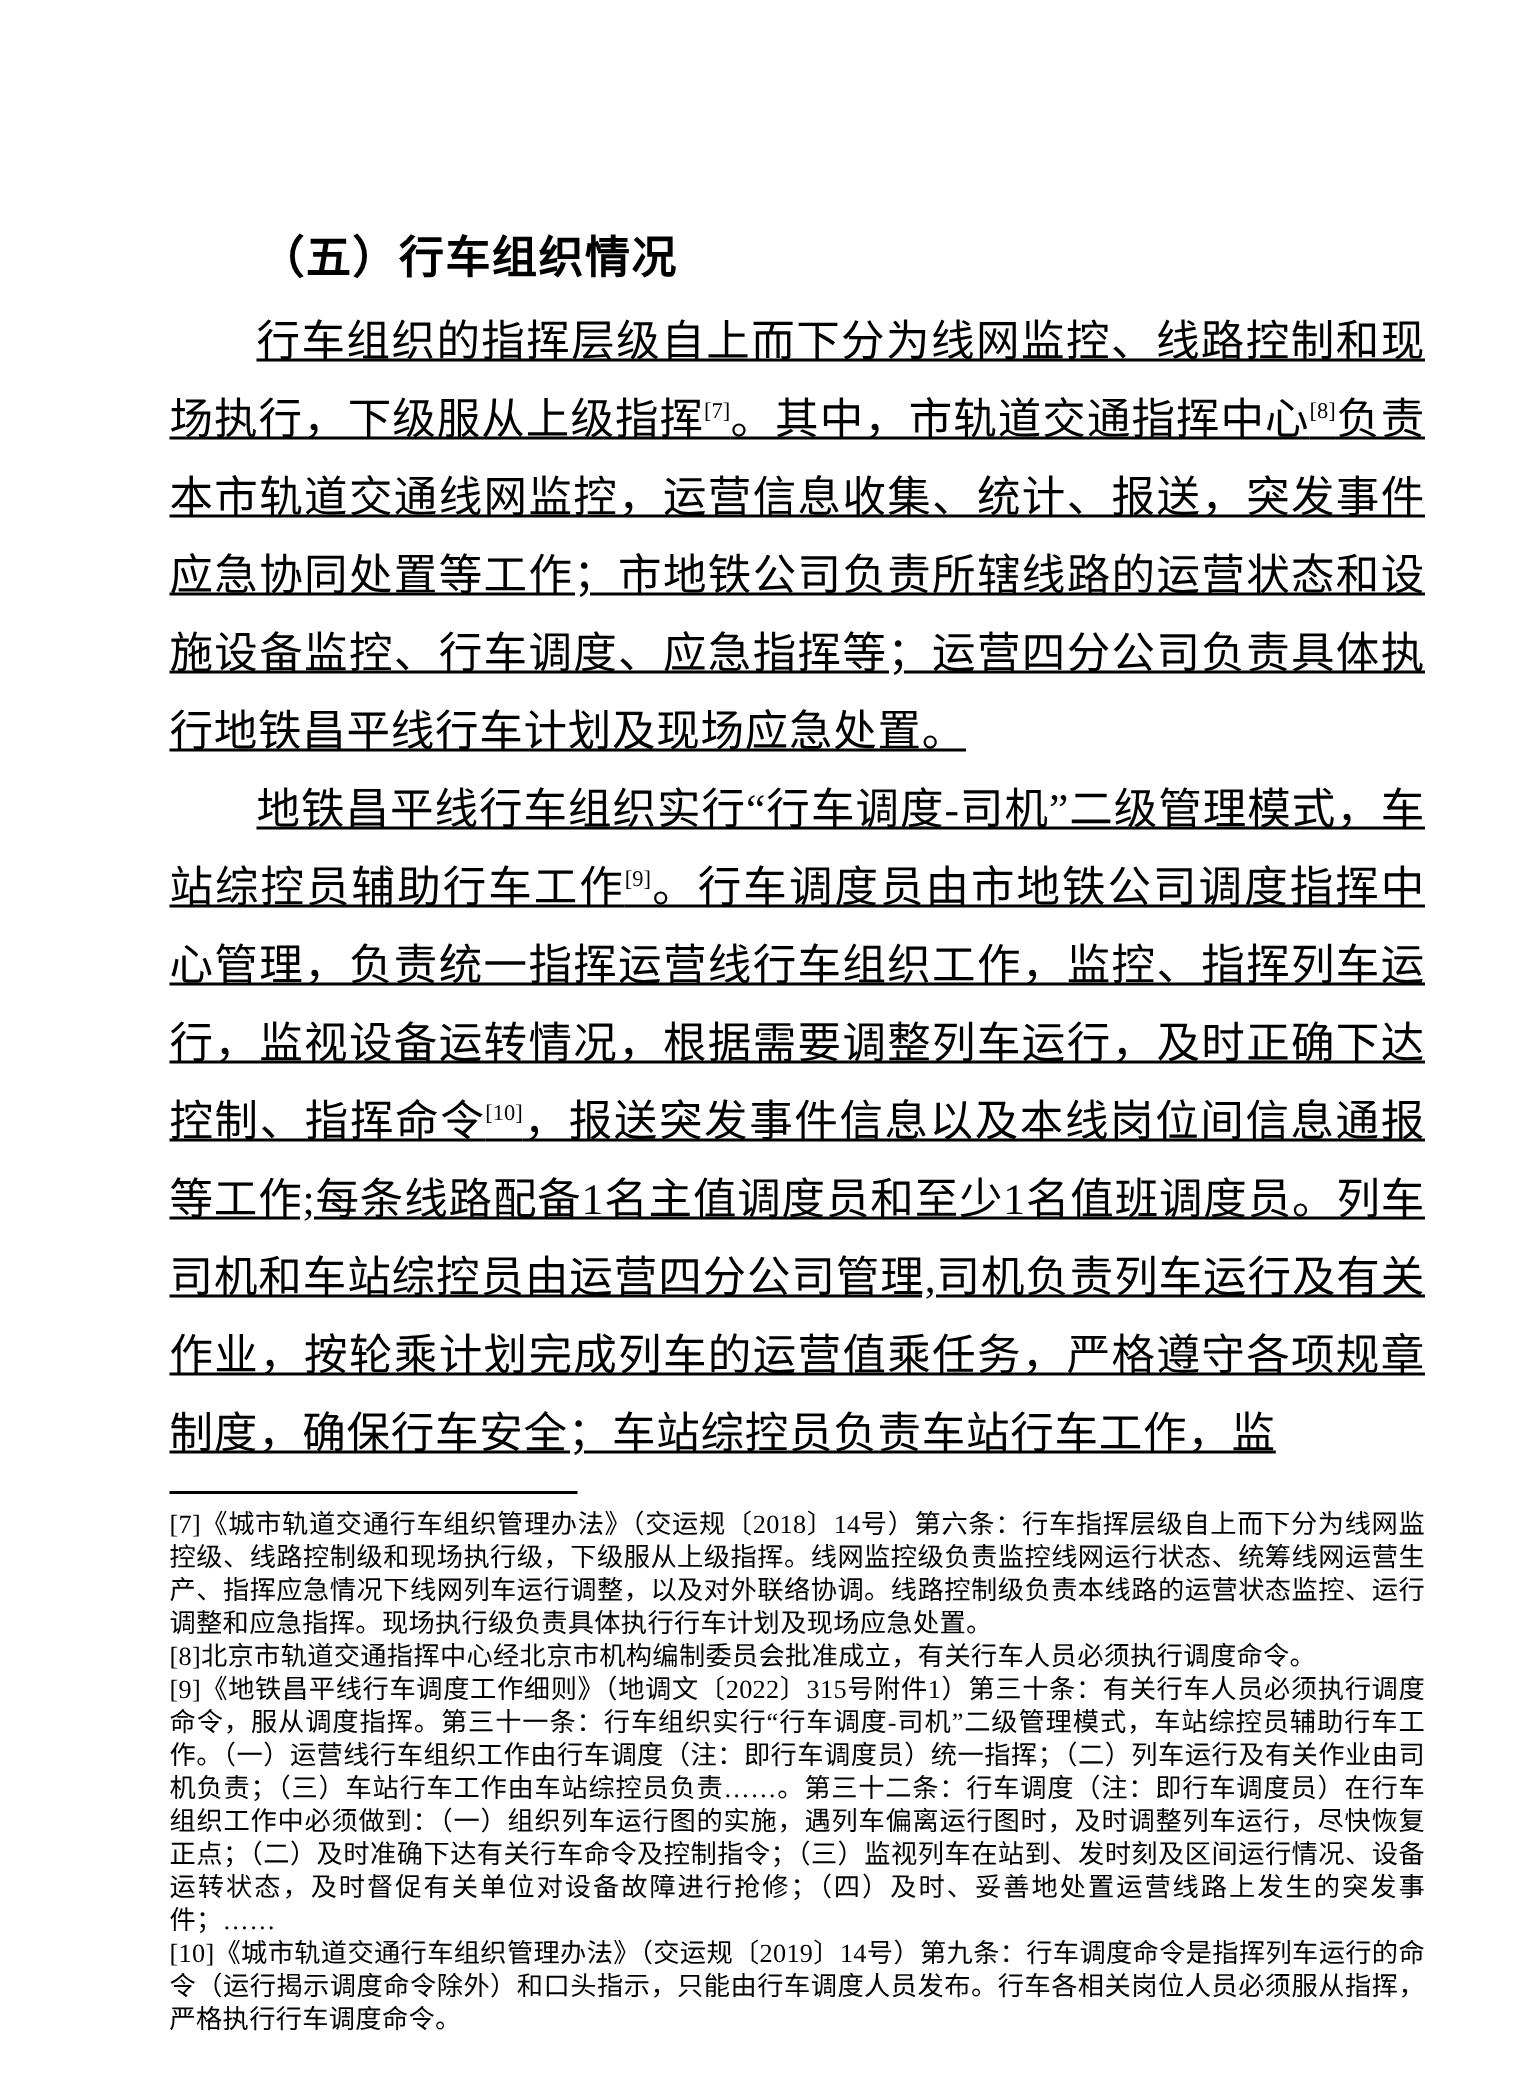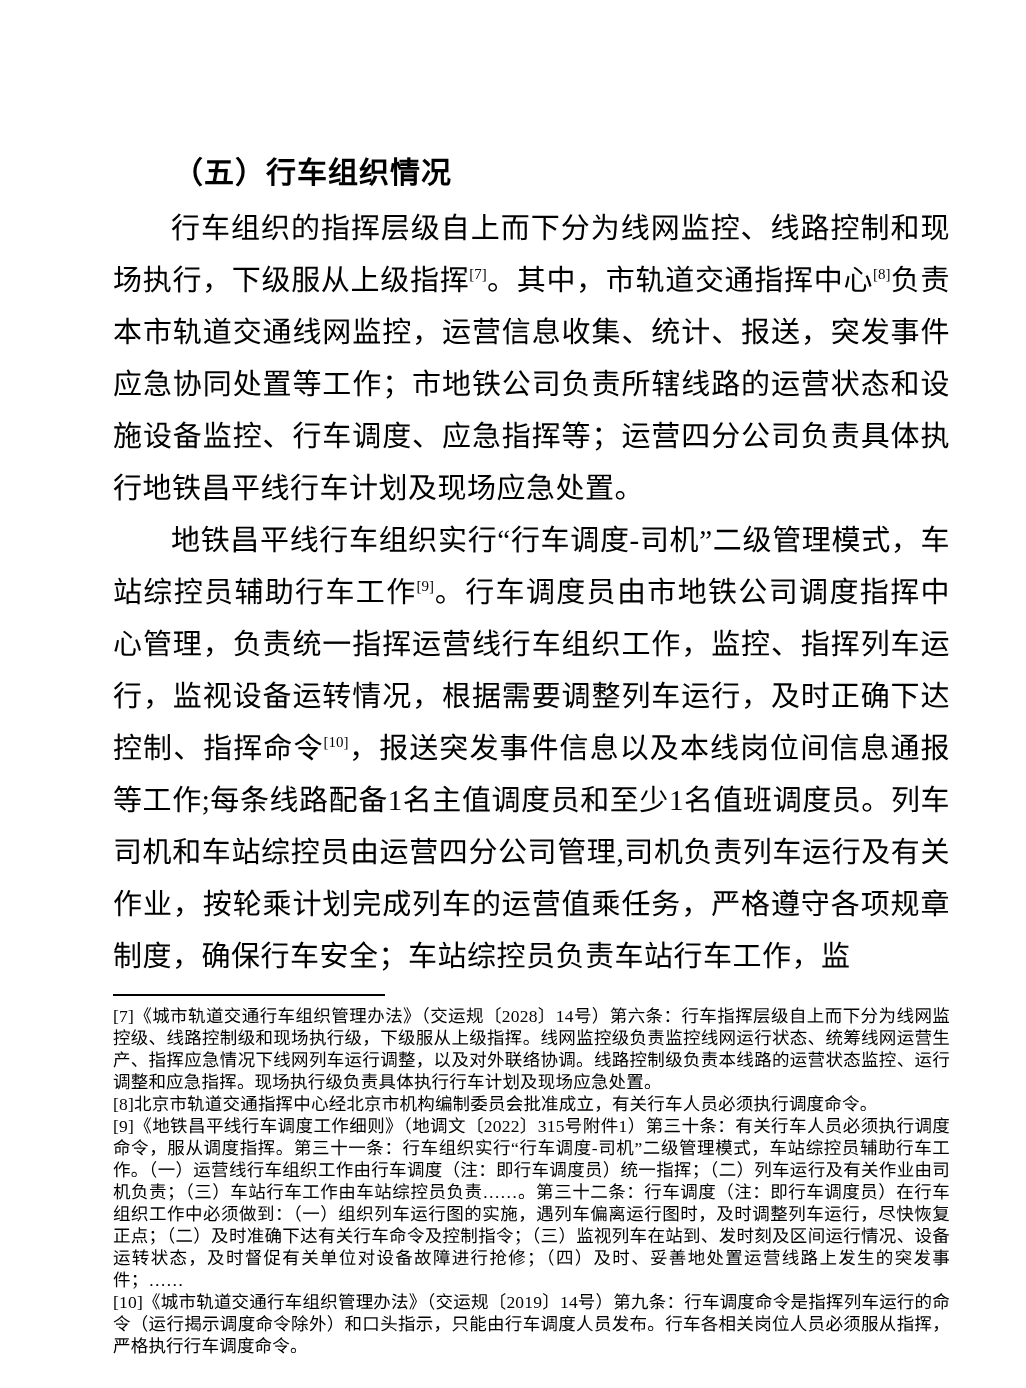--- a/index.html
+++ b/index.html
@@ -16,21 +16,21 @@
     font-family: "Liberation Serif", "DejaVu Serif", serif;
   }
   .heading {
     font-size: 30px;
     font-weight: bold;
     line-height: 54px;
     text-indent: 2em;
     letter-spacing: 1px;
     white-space: nowrap;
   }
-  .body-block { margin-top: 2px; }
+  .body-block { margin-top: 2px; text-decoration: underline; }
   .body-para {
     font-size: 29px;
     line-height: 52px;
     text-align: justify;
     text-indent: 2em;
     letter-spacing: 0.5px;
   }
   .body-para sup {
     font-size: 15px;
     line-height: 0;
@@ -57,19 +57,19 @@
   <h2 class="heading">（五）行车组织情况</h2>
 
   <div class="body-block">
       <p class="body-para">行车组织的指挥层级自上而下分为线网监控、线路控制和现场执行，下级服从上级指挥<sup>[7]</sup>。其中，市轨道交通指挥中心<sup>[8]</sup>负责本市轨道交通线网监控，运营信息收集、统计、报送，突发事件应急协同处置等工作；市地铁公司负责所辖线路的运营状态和设施设备监控、行车调度、应急指挥等；运营四分公司负责具体执行地铁昌平线行车计划及现场应急处置。</p>
       <p class="body-para">地铁昌平线行车组织实行“行车调度-司机”二级管理模式，车站综控员辅助行车工作<sup>[9]</sup>。行车调度员由市地铁公司调度指挥中心管理，负责统一指挥运营线行车组织工作，监控、指挥列车运行，监视设备运转情况，根据需要调整列车运行，及时正确下达控制、指挥命令<sup>[10]</sup>，报送突发事件信息以及本线岗位间信息通报等工作;每条线路配备1名主值调度员和至少1名值班调度员。列车司机和车站综控员由运营四分公司管理,司机负责列车运行及有关作业，按轮乘计划完成列车的运营值乘任务，严格遵守各项规章制度，确保行车安全；车站综控员负责车站行车工作，监</p>
     </div>
 
   <hr class="footnote-sep">
 
   <div>
-      <p class="footnote"><span>[7]</span><span>《城市轨道交通行车组织管理办法》（交运规〔2028〕14号）第六条：行车指挥层级自上而下分为线网监控级、线路控制级和现场执行级，下级服从上级指挥。线网监控级负责监控线网运行状态、统筹线网运营生产、指挥应急情况下线网列车运行调整，以及对外联络协调。线路控制级负责本线路的运营状态监控、运行调整和应急指挥。现场执行级负责具体执行行车计划及现场应急处置。</span></p>
+      <p class="footnote"><span>[7]</span><span>《城市轨道交通行车组织管理办法》（交运规〔2018〕14号）第六条：行车指挥层级自上而下分为线网监控级、线路控制级和现场执行级，下级服从上级指挥。线网监控级负责监控线网运行状态、统筹线网运营生产、指挥应急情况下线网列车运行调整，以及对外联络协调。线路控制级负责本线路的运营状态监控、运行调整和应急指挥。现场执行级负责具体执行行车计划及现场应急处置。</span></p>
       <p class="footnote"><span>[8]</span><span>北京市轨道交通指挥中心经北京市机构编制委员会批准成立，有关行车人员必须执行调度命令。</span></p>
       <p class="footnote"><span>[9]</span><span>《地铁昌平线行车调度工作细则》（地调文〔2022〕315号附件1）第三十条：有关行车人员必须执行调度命令，服从调度指挥。第三十一条：行车组织实行“行车调度-司机”二级管理模式，车站综控员辅助行车工作。（一）运营线行车组织工作由行车调度（注：即行车调度员）统一指挥；（二）列车运行及有关作业由司机负责；（三）车站行车工作由车站综控员负责……。第三十二条：行车调度（注：即行车调度员）在行车组织工作中必须做到：（一）组织列车运行图的实施，遇列车偏离运行图时，及时调整列车运行，尽快恢复正点；（二）及时准确下达有关行车命令及控制指令；（三）监视列车在站到、发时刻及区间运行情况、设备运转状态，及时督促有关单位对设备故障进行抢修；（四）及时、妥善地处置运营线路上发生的突发事件；……</span></p>
       <p class="footnote"><span>[10]</span><span>《城市轨道交通行车组织管理办法》（交运规〔2019〕14号）第九条：行车调度命令是指挥列车运行的命令（运行揭示调度命令除外）和口头指示，只能由行车调度人员发布。行车各相关岗位人员必须服从指挥，严格执行行车调度命令。</span></p>
     </div>
 
 </div>
 
 </body></html>

